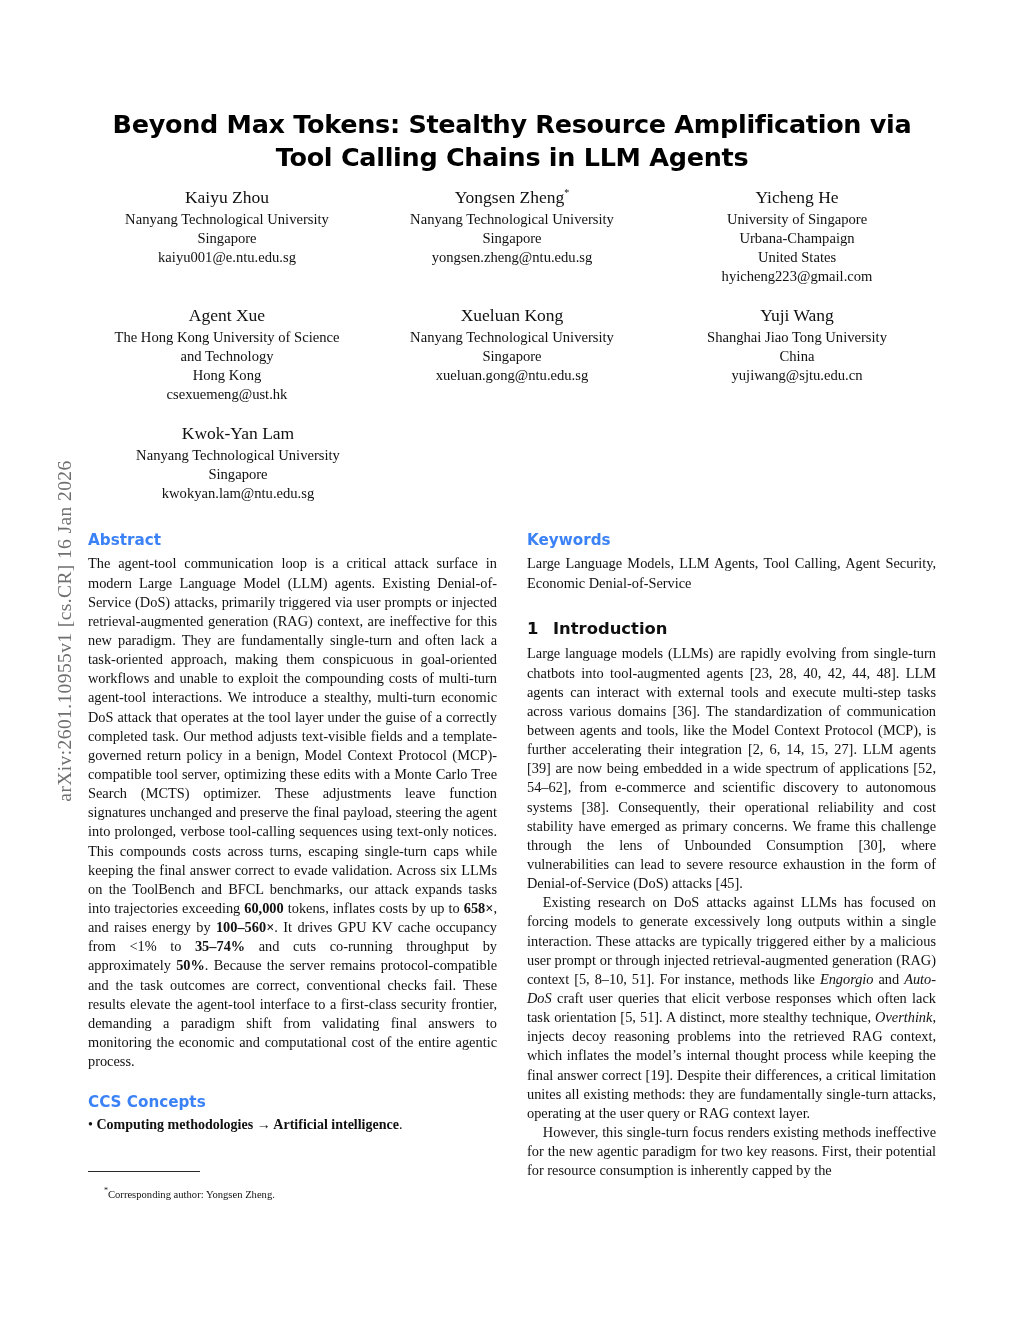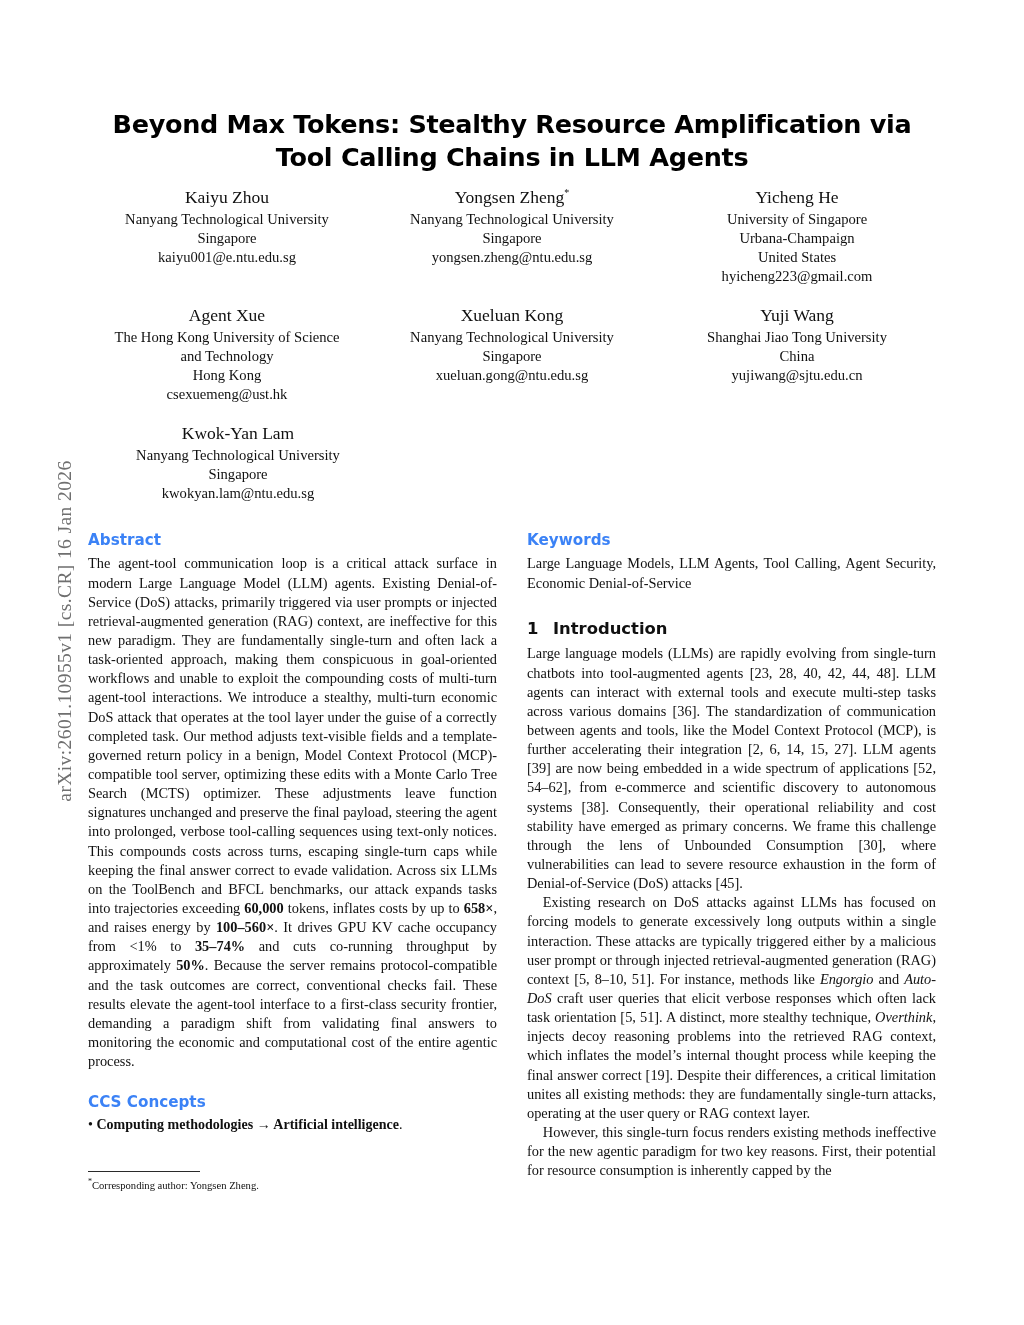--- a/index.html
+++ b/index.html
@@ -149,21 +149,21 @@
   }
   .footnote-rule {
     width: 112px;
     height: 1px;
     background: #2a2a2a;
     margin-bottom: 7px;
   }
   .footnote {
     font-size: 10.6px;
     line-height: 1.3;
-    margin: 0;
+    margin: 16px;
   }
   .footnote sup {
     font-size: 8px;
     vertical-align: super;
     line-height: 0;
   }
 </style>
 </head>
 <body>
 

